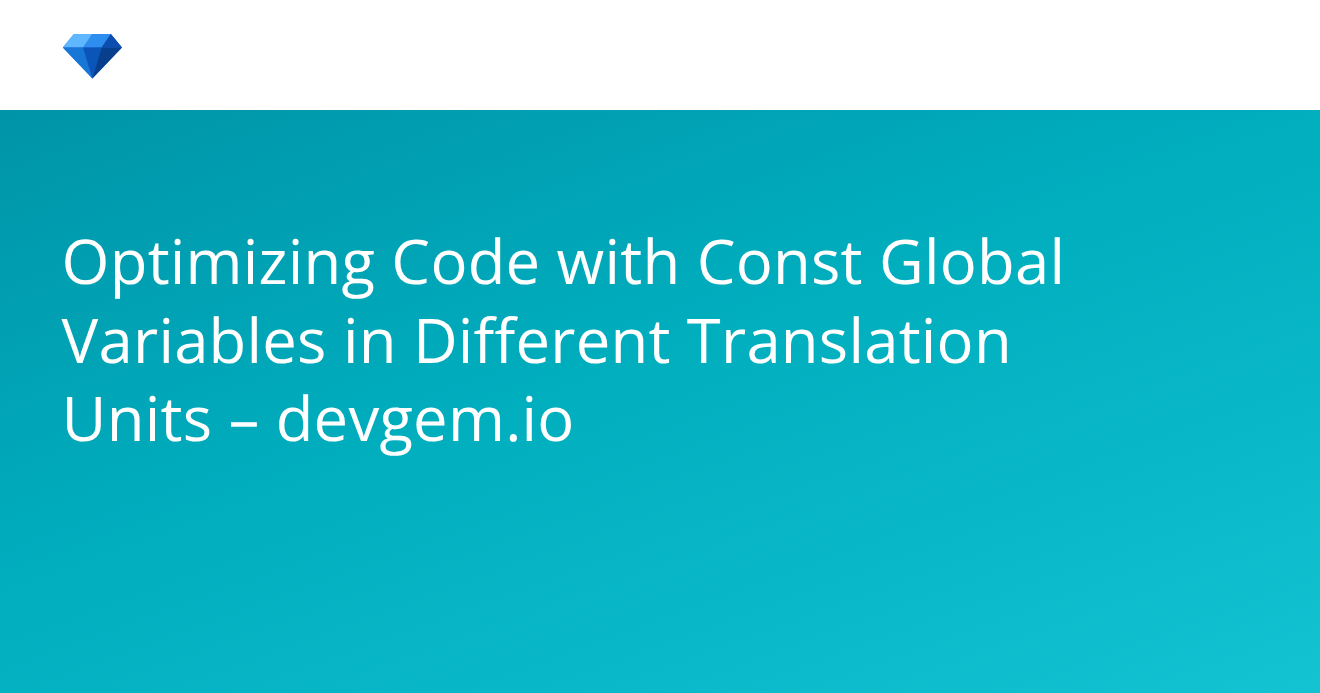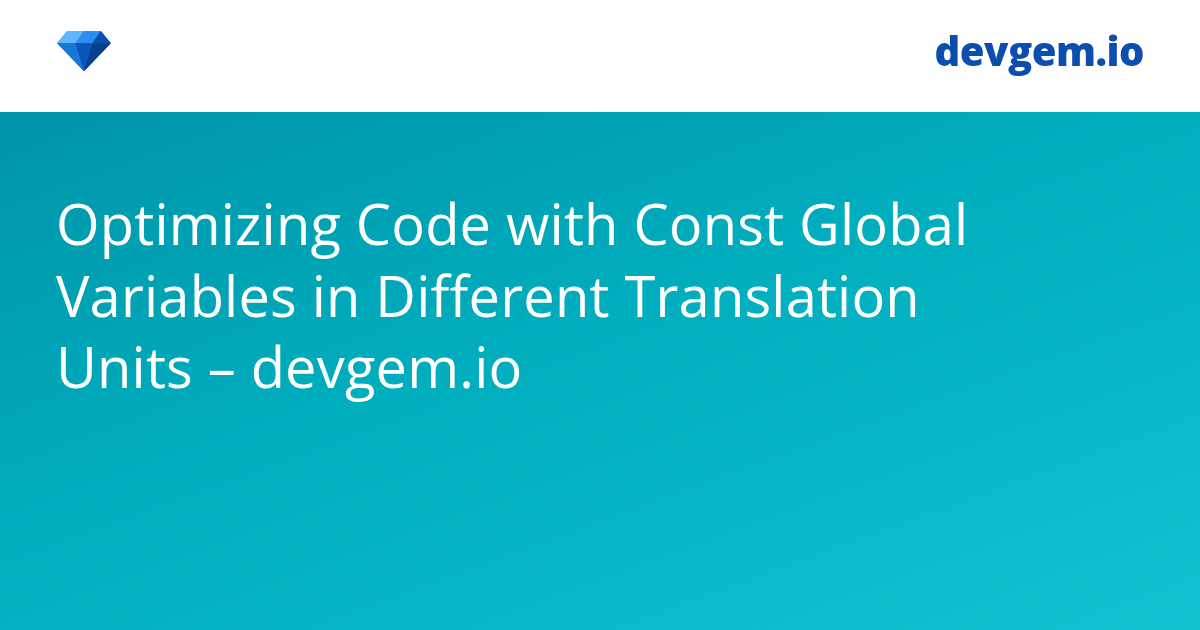--- a/index.html
+++ b/index.html
@@ -19,22 +19,21 @@
     font-weight: 800;
     font-size: 40px;
     letter-spacing: -0.5px;
     color: #0b4eb0;
   }
   .hero {
     flex: 1;
     background: linear-gradient(160deg, #0094a8 0%, #00aebe 45%, #13c3d2 100%);
     display: flex;
     align-items: flex-start;
-    padding: 76px 56px 0 56px;
-    margin-top: 12px;
+    padding: 102px 56px 0 56px;
   }
   .title {
     color: #ffffff;
     font-weight: 400;
     font-size: 56px;
     line-height: 1.28;
     max-width: 1000px;
     letter-spacing: 0.2px;
   }
 </style>
@@ -49,18 +48,17 @@
           <polygon points="20,6 80,6 98,28 50,78 2,28" fill="#1b63d6"></polygon>
           <polygon points="20,6 50,6 35,28 2,28" fill="#5fb8ff"></polygon>
           <polygon points="50,6 80,6 65,28 35,28" fill="#2e8ef0"></polygon>
           <polygon points="80,6 98,28 65,28" fill="#0b4eb0"></polygon>
           <polygon points="2,28 35,28 50,78" fill="#1876d6"></polygon>
           <polygon points="35,28 65,28 50,78" fill="#0c55b8"></polygon>
           <polygon points="65,28 98,28 50,78" fill="#083f8c"></polygon>
         </svg>
       </span>
     </div>
-    <div class="brand">devgem.io</div>
   </div>
   <div class="hero">
     <h1 class="title">Optimizing Code with Const Global Variables in Different Translation Units – devgem.io</h1>
   </div>
 </div>
 
 </body></html>

